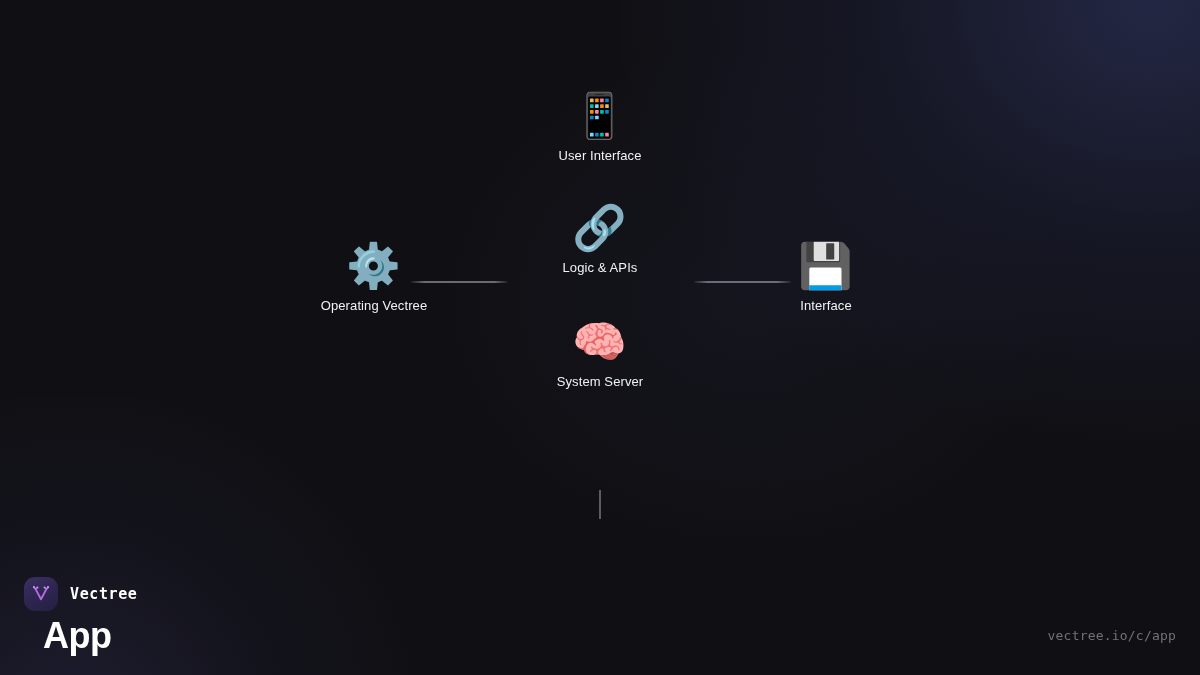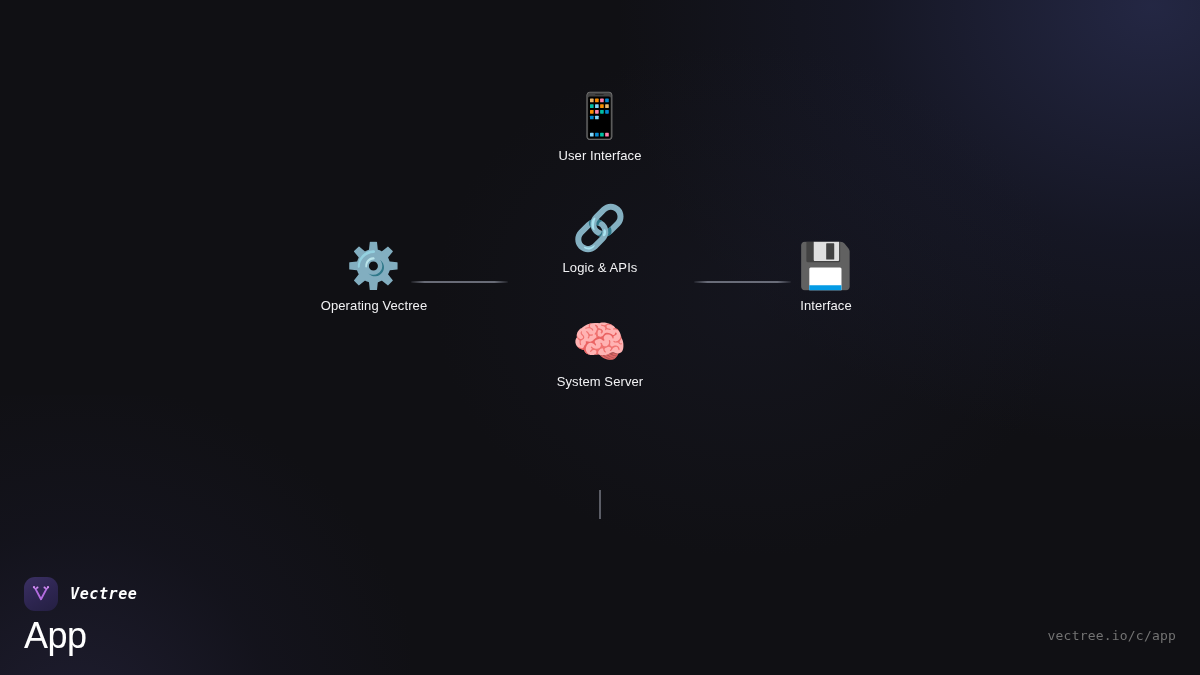--- a/index.html
+++ b/index.html
@@ -143,28 +143,28 @@
     flex:0 0 auto;
   }
   .brand-logo svg { display:block; }
 
   .brand-name {
     font-family:"DejaVu Sans Mono", monospace;
     font-size:15px;
     font-weight:bold;
     color:#ffffff;
     letter-spacing:0.6px;
-    font-style:italic;
   }
   .brand-title {
     font-size:36px;
-    font-weight:normal;
+    font-weight:bold;
     color:#ffffff;
     letter-spacing:-0.5px;
     line-height:1.05;
+    margin-left:19px;
   }
 
   
   .site-url {
     position:absolute;
     right:24px;
     bottom:32px;
     font-family:"DejaVu Sans Mono", monospace;
     font-size:13px;
     color:#737373;

